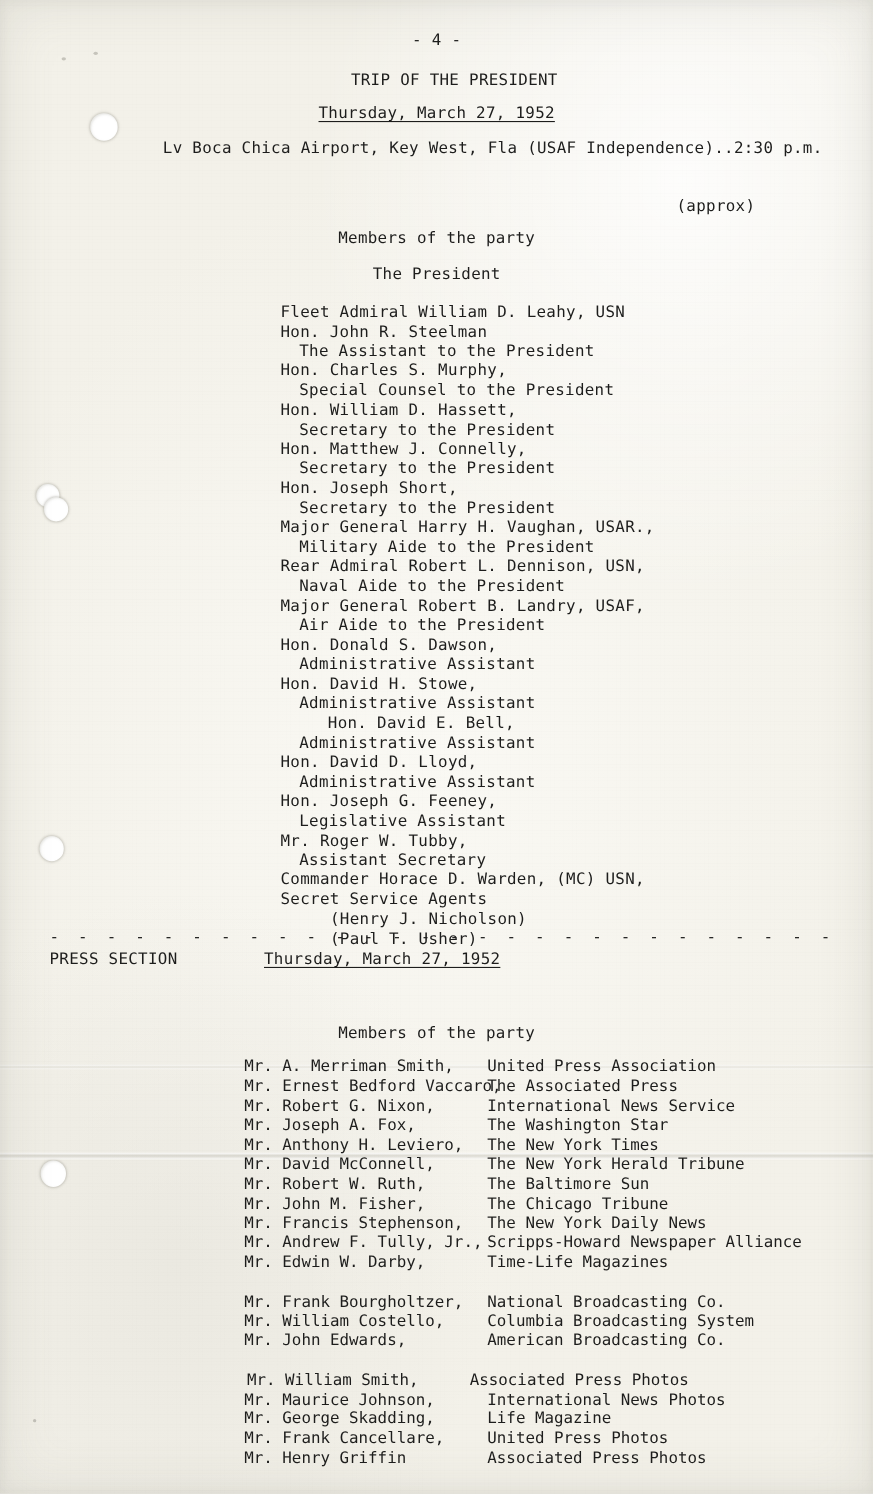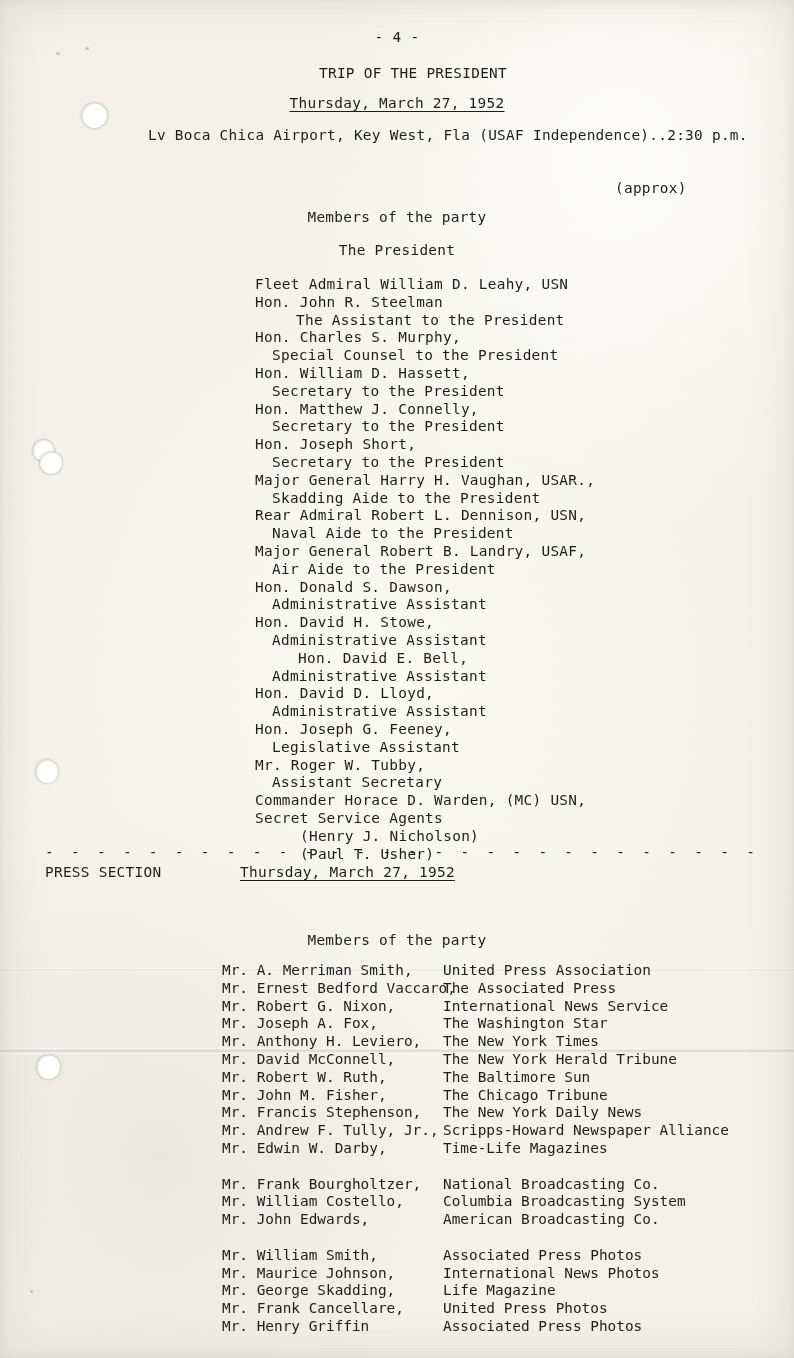--- a/index.html
+++ b/index.html
@@ -127,31 +127,31 @@
 
     <div class="ln" style="left:148px; top:128px;">Lv Boca Chica Airport, Key West, Fla (USAF Independence)..2:30 p.m.</div>
     <div class="ln" style="left:615px; top:181px;">(approx)</div>
 
     <div class="ln center" style="top:210px;">Members of the party</div>
     <div class="ln center" style="top:243px;">The President</div>
 
     <div id="roster">
         <div class="ln" style="left: 255px; top: 277px;">Fleet Admiral William D. Leahy, USN</div>
         <div class="ln" style="left: 255px; top: 294.8px;">Hon. John R. Steelman</div>
-        <div class="ln" style="left: 272px; top: 312.6px; margin-left: 24px;">The Assistant to the President</div>
+        <div class="ln" style="left: 272px; top: 312.6px;">The Assistant to the President</div>
         <div class="ln" style="left: 255px; top: 330.4px;">Hon. Charles S. Murphy,</div>
         <div class="ln" style="left: 272px; top: 348.2px;">Special Counsel to the President</div>
         <div class="ln" style="left: 255px; top: 366px;">Hon. William D. Hassett,</div>
         <div class="ln" style="left: 272px; top: 383.8px;">Secretary to the President</div>
         <div class="ln" style="left: 255px; top: 401.6px;">Hon. Matthew J. Connelly,</div>
         <div class="ln" style="left: 272px; top: 419.4px;">Secretary to the President</div>
         <div class="ln" style="left: 255px; top: 437.2px;">Hon. Joseph Short,</div>
         <div class="ln" style="left: 272px; top: 455px;">Secretary to the President</div>
         <div class="ln" style="left: 255px; top: 472.8px;">Major General Harry H. Vaughan, USAR.,</div>
-        <div class="ln" style="left: 272px; top: 490.6px;">Skadding Aide to the President</div>
+        <div class="ln" style="left: 272px; top: 490.6px;">Military Aide to the President</div>
         <div class="ln" style="left: 255px; top: 508.4px;">Rear Admiral Robert L. Dennison, USN,</div>
         <div class="ln" style="left: 272px; top: 526.2px;">Naval Aide to the President</div>
         <div class="ln" style="left: 255px; top: 544px;">Major General Robert B. Landry, USAF,</div>
         <div class="ln" style="left: 272px; top: 561.8px;">Air Aide to the President</div>
         <div class="ln" style="left: 255px; top: 579.6px;">Hon. Donald S. Dawson,</div>
         <div class="ln" style="left: 272px; top: 597.4px;">Administrative Assistant</div>
         <div class="ln" style="left: 255px; top: 615.2px;">Hon. David H. Stowe,</div>
         <div class="ln" style="left: 272px; top: 633px;">Administrative Assistant</div>
         <div class="ln" style="left: 255px; top: 650.8px; margin-left: 43px;">Hon. David E. Bell,</div>
         <div class="ln" style="left: 272px; top: 668.6px;">Administrative Assistant</div>
@@ -182,21 +182,21 @@
         <div class="two-col" style="left: 200px; top: 1034.2px; position: absolute;"><span class="col-name">Mr. Anthony H. Leviero,</span><span style="position: absolute; left: 243px;">The New York Times</span></div>
         <div class="two-col" style="left: 200px; top: 1052px; position: absolute;"><span class="col-name">Mr. David McConnell,</span><span style="position: absolute; left: 243px;">The New York Herald Tribune</span></div>
         <div class="two-col" style="left: 200px; top: 1069.8px; position: absolute;"><span class="col-name">Mr. Robert W. Ruth,</span><span style="position: absolute; left: 243px;">The Baltimore Sun</span></div>
         <div class="two-col" style="left: 200px; top: 1087.6px; position: absolute;"><span class="col-name">Mr. John M. Fisher,</span><span style="position: absolute; left: 243px;">The Chicago Tribune</span></div>
         <div class="two-col" style="left: 200px; top: 1105.4px; position: absolute;"><span class="col-name">Mr. Francis Stephenson,</span><span style="position: absolute; left: 243px;">The New York Daily News</span></div>
         <div class="two-col" style="left: 200px; top: 1123.2px; position: absolute;"><span class="col-name">Mr. Andrew F. Tully, Jr.,</span><span style="position: absolute; left: 243px;">Scripps-Howard Newspaper Alliance</span></div>
         <div class="two-col" style="left: 200px; top: 1141px; position: absolute;"><span class="col-name">Mr. Edwin W. Darby,</span><span style="position: absolute; left: 243px;">Time-Life Magazines</span></div>
         <div class="two-col" style="left: 200px; top: 1176.6px; position: absolute;"><span class="col-name">Mr. Frank Bourgholtzer,</span><span style="position: absolute; left: 243px;">National Broadcasting Co.</span></div>
         <div class="two-col" style="left: 200px; top: 1194.4px; position: absolute;"><span class="col-name">Mr. William Costello,</span><span style="position: absolute; left: 243px;">Columbia Broadcasting System</span></div>
         <div class="two-col" style="left: 200px; top: 1212.2px; position: absolute;"><span class="col-name">Mr. John Edwards,</span><span style="position: absolute; left: 243px;">American Broadcasting Co.</span></div>
-        <div class="two-col" style="left: 200px; top: 1247.8px; position: absolute;"><span class="col-name">Mr. William Smith,</span><span style="position: absolute; left: 243px;">Associated Press Photos</span></div>
+        <div class="two-col" style="left: 184px; top: 1247.8px; position: absolute; text-align: center;"><span class="col-name">Mr. William Smith,</span><span style="position: absolute; left: 243px;">Associated Press Photos</span></div>
         <div class="two-col" style="left: 200px; top: 1265.6px; position: absolute;"><span class="col-name">Mr. Maurice Johnson,</span><span style="position: absolute; left: 243px;">International News Photos</span></div>
         <div class="two-col" style="left: 200px; top: 1283.4px; position: absolute;"><span class="col-name">Mr. George Skadding,</span><span style="position: absolute; left: 243px;">Life Magazine</span></div>
         <div class="two-col" style="left: 200px; top: 1301.2px; position: absolute;"><span class="col-name">Mr. Frank Cancellare,</span><span style="position: absolute; left: 243px;">United Press Photos</span></div>
         <div class="two-col" style="left: 200px; top: 1319px; position: absolute;"><span class="col-name">Mr. Henry Griffin</span><span style="position: absolute; left: 243px;">Associated Press Photos</span></div>
       </div>
 
   </div>
 
   <div class="edge-shade"></div>
 </div>

